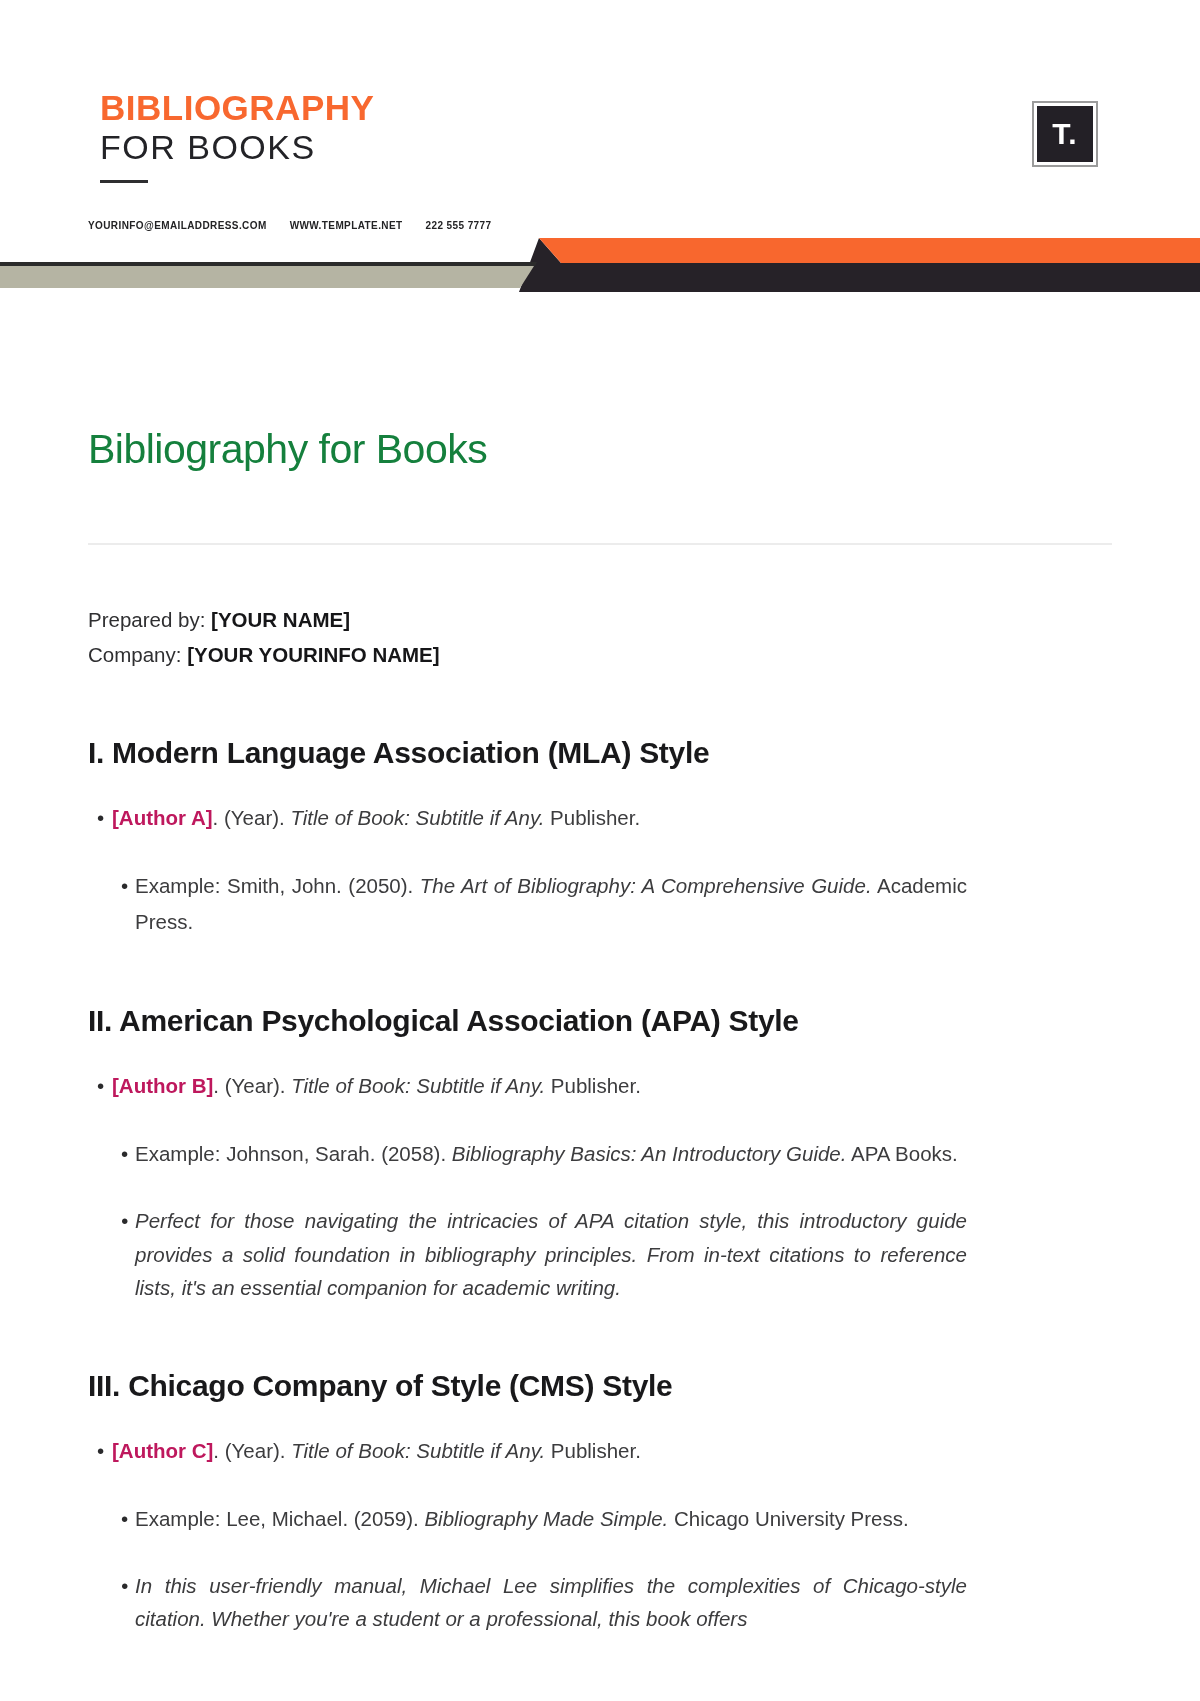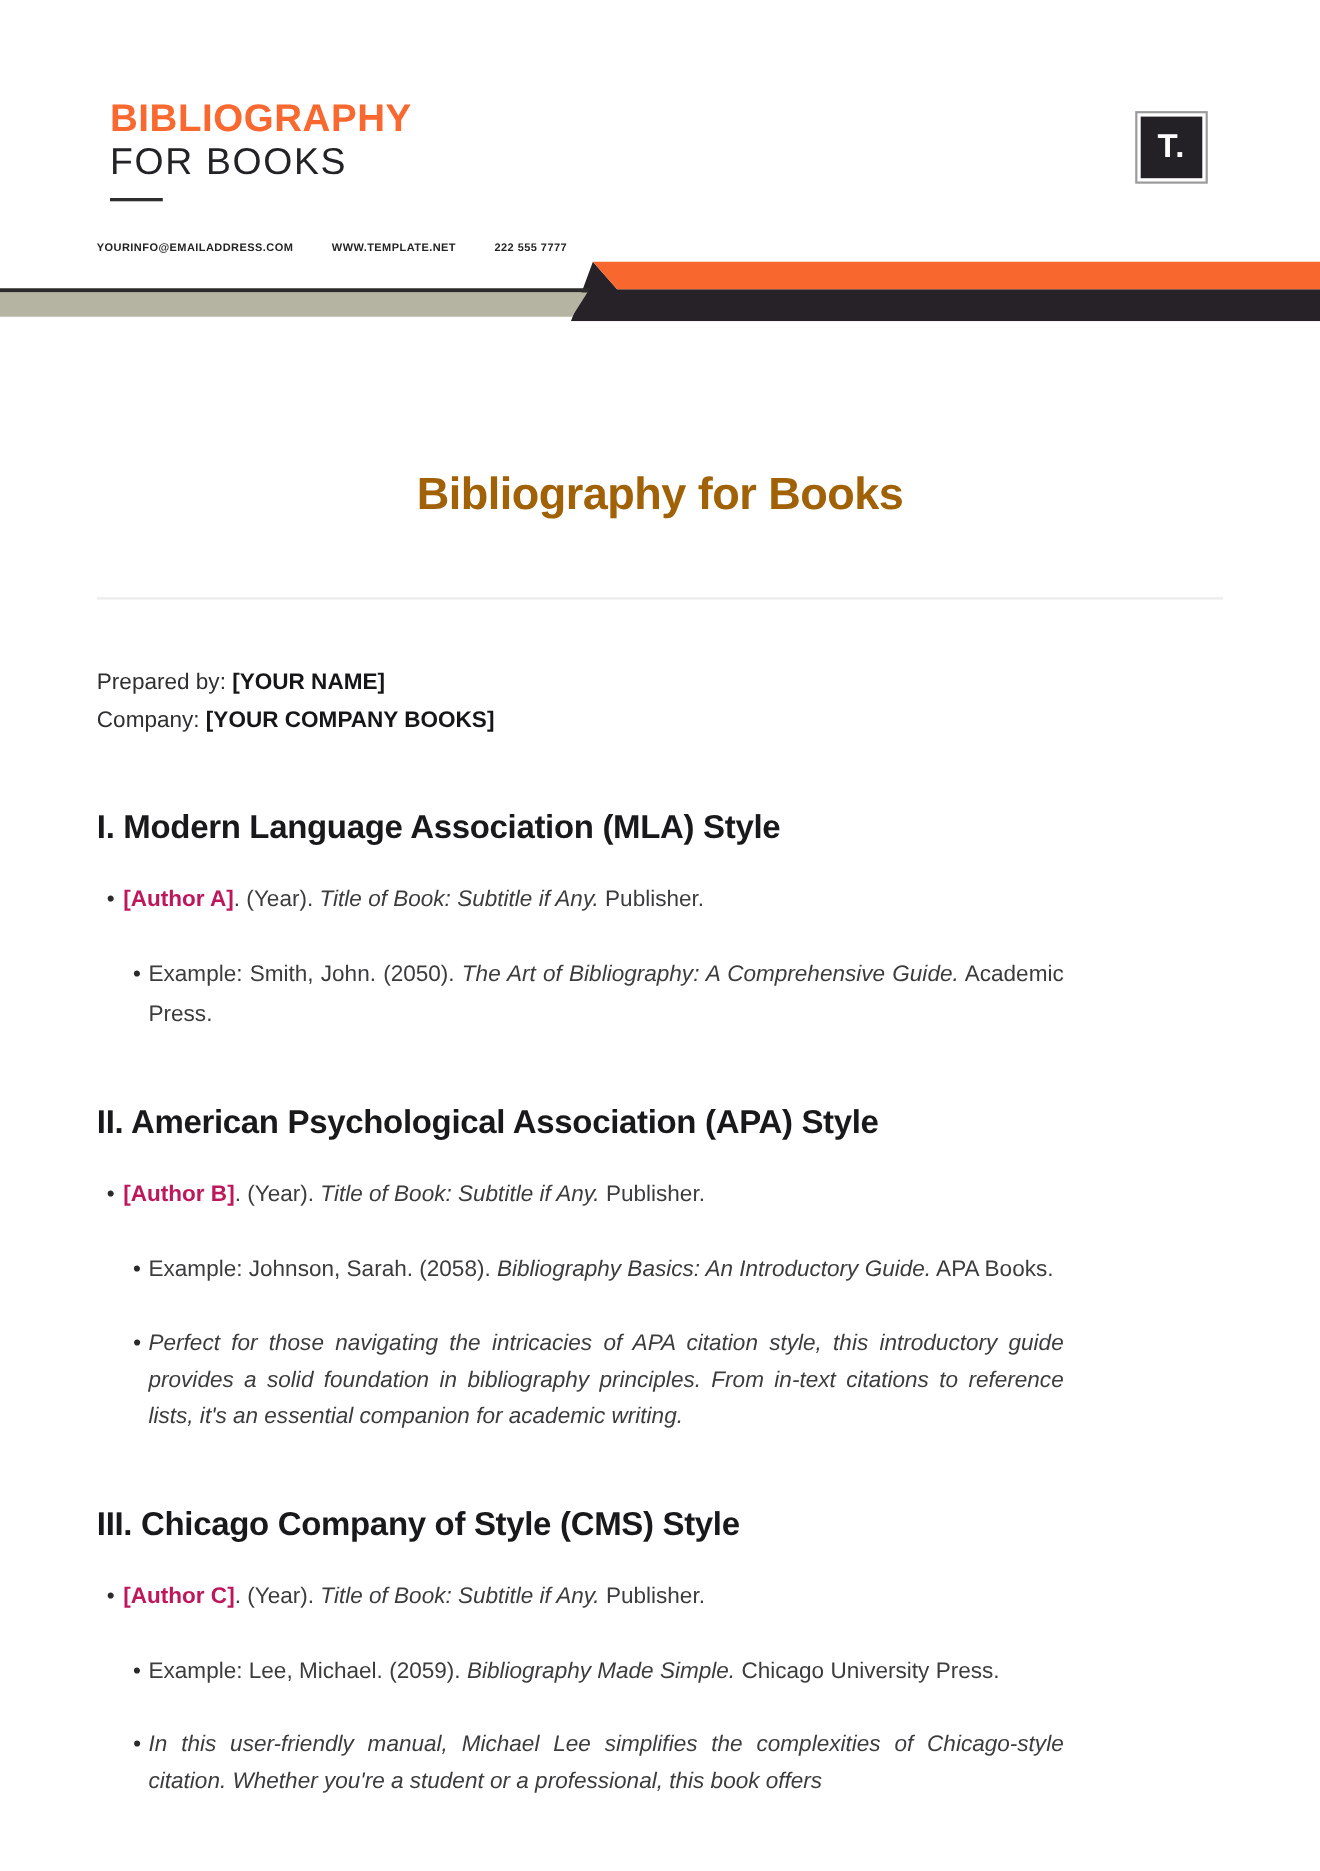--- a/index.html
+++ b/index.html
@@ -30,31 +30,31 @@
     background:#ffffff;padding:3px;
   }
   .logo-inner{
     width:100%;height:100%;background:#232026;color:#ffffff;
     display:flex;align-items:center;justify-content:center;
     font-size:30px;font-weight:700;letter-spacing:1px;
     font-family:"Liberation Sans",sans-serif;
   }
   .contact{
     position:absolute;left:88px;top:220px;
-    display:flex;gap:35px;
+    display:flex;gap:23px;
     font-size:10px;font-weight:600;letter-spacing:.4px;color:#232325;
   }
   .banner{position:absolute;left:0;top:236px;width:1200px;height:56px;display:block;}
 
   
   .content{padding:0 88px;}
   .doc-title{
-    margin:133px 0 0;text-align:center;
-    font-size:41px;line-height:48px;font-weight:700;
-    letter-spacing:-.5px;color:#a16207;
+    margin:133px 0 0;
+    font-size:41px;line-height:48px;font-weight:400;
+    letter-spacing:-.5px;color:#15803d;
   }
   .divider{height:2px;background:#ececec;margin:70px 0 0;}
   .meta-block{margin-top:57px;font-size:20.5px;line-height:35px;color:#2f2f31;}
   .meta .val{font-weight:700;color:#161618;}
 
   .sec-heading{
     margin:64px 0 30px;
     font-size:30px;line-height:34px;font-weight:700;
     letter-spacing:-.3px;color:#19191b;
   }
@@ -100,21 +100,21 @@
   </header>
 
   <main class="content">
 
     <h1 class="doc-title">Bibliography for Books</h1>
 
     <div class="divider"></div>
 
     <div class="meta-block">
       <div class="meta"><span>Prepared by:</span> <span class="val">[YOUR NAME]</span></div>
-      <div class="meta"><span>Company:</span> <span class="val">[YOUR COMPANY BOOKS]</span></div>
+      <div class="meta"><span>Company:</span> <span class="val">[YOUR YOURINFO NAME]</span></div>
     </div>
 
     <section class="sec">
       <h2 class="sec-heading">I. Modern Language Association (MLA) Style</h2>
       <ul class="list">
         <li class="lvl1"><span class="b">[Author A]</span><span>. (Year). </span><span class="i">Title of Book: Subtitle if Any.</span><span> Publisher.</span></li>
         <li class="lvl2 just"><span>Example: Smith, John. (2050). </span><span class="i">The Art of Bibliography: A Comprehensive Guide.</span><span> Academic Press.</span></li>
       </ul>
     </section>
 

